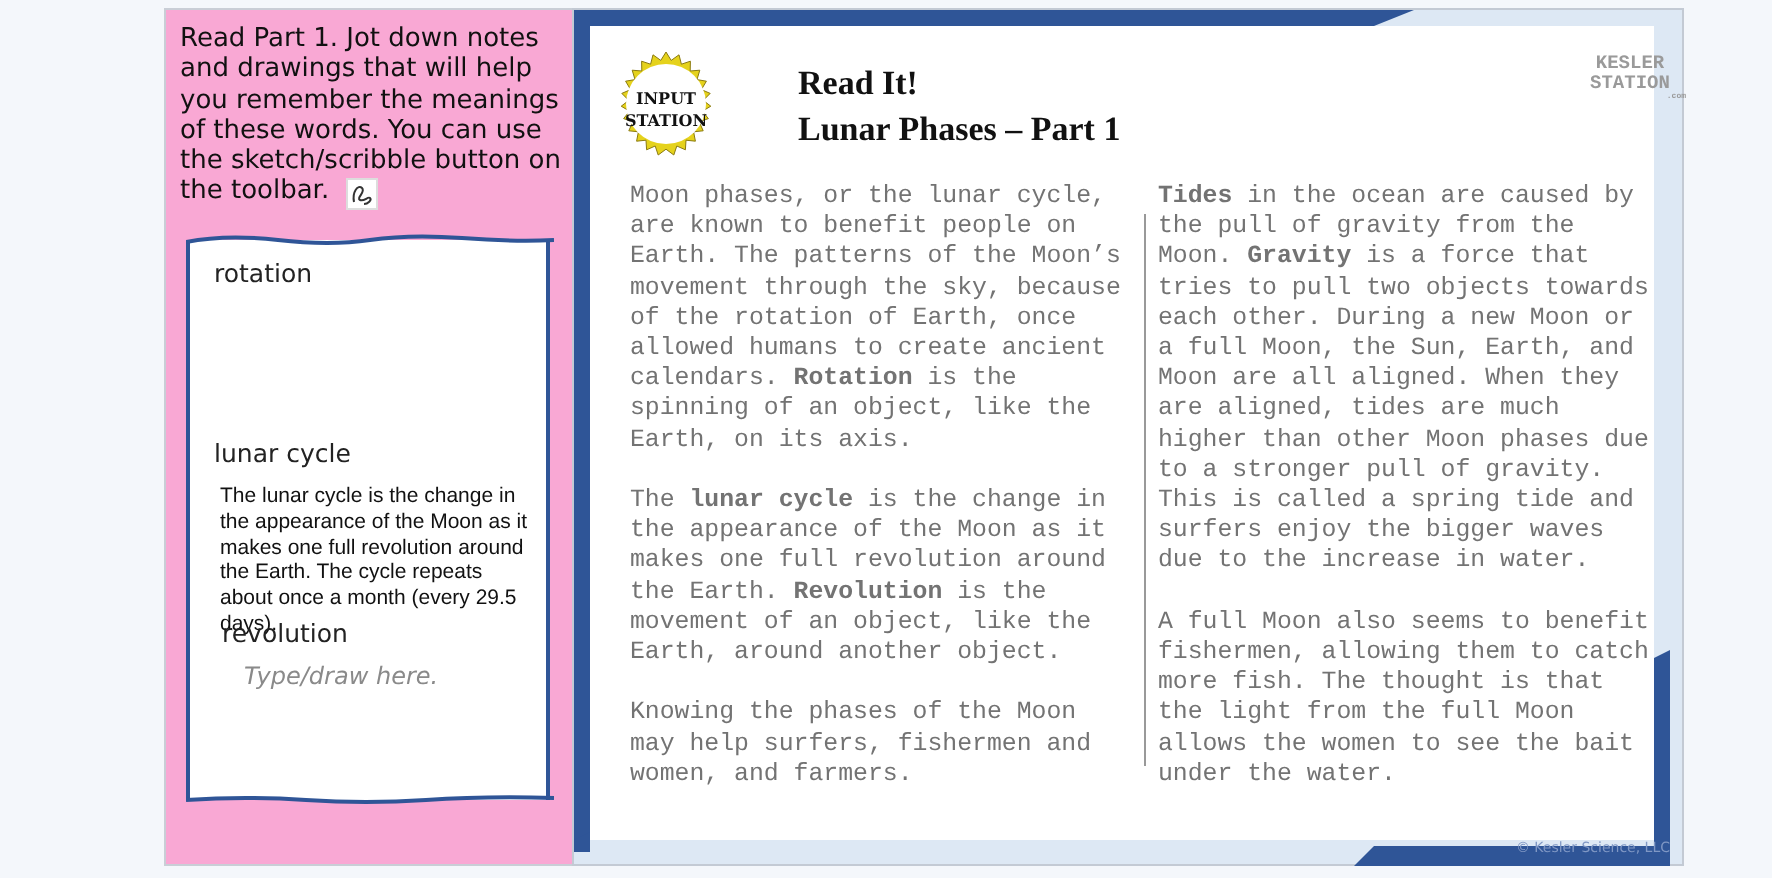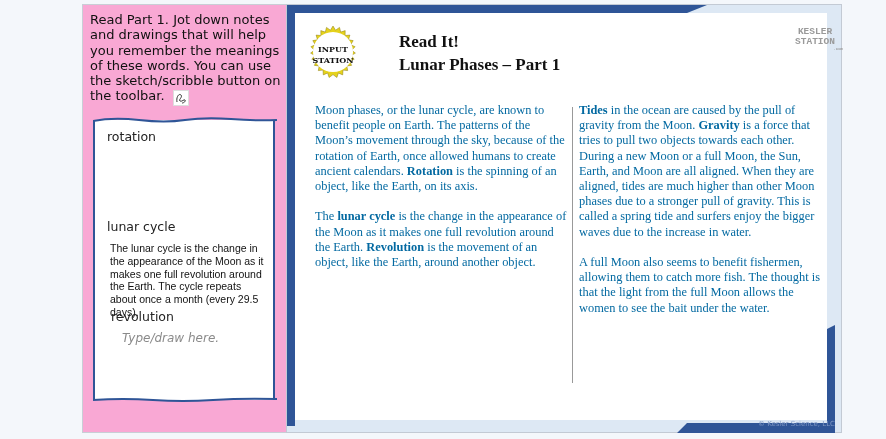--- a/index.html
+++ b/index.html
@@ -82,23 +82,23 @@
     }
     .title-1 { top: 19px; }
     .title-2 { top: 42px; }
     .logo {
       position: absolute; left: 492px; top: 14px; width: 56px; height: 26px;
       font-family: Liberation Mono, monospace; font-weight: bold; color: #9a9a9a;
       font-size: 9.5px; line-height: 10px; text-align: center;
     }
     .logo small { display: block; font-size: 4px; line-height: 4px; text-align: right; }
     .col {
-      position: absolute; top: 90px; width: 252px;
-      font-family: Liberation Serif, serif; font-size: 12.4px; line-height: 15.2px;
-      color: #0369a1;
+      position: absolute; top: 78px; width: 252px;
+      font-family: Liberation Mono, monospace; font-size: 12.4px; line-height: 15.2px;
+      color: #737373;
     }
     .col p { margin-bottom: 15.2px; }
     .col-left { left: 20px; }
     .col-right { left: 284px; }
     .col-divider {
       position: absolute; left: 277px; top: 94px; width: 1px; height: 276px; background: #999;
     }
     .copyright {
       position: absolute; right: 6px; bottom: 4px; font-size: 7px;
       color: #7f97c4; font-family: "DejaVu Sans", sans-serif;
@@ -159,20 +159,21 @@
 
       <div class="logo">
         <div>KESLER</div>
         <div>STATION</div>
         <small>.com</small>
       </div>
 
       <div class="col col-left">
         <p><span>Moon phases, or the lunar cycle, are known to benefit people on Earth. The patterns of the Moon’s movement through the sky, because of the rotation of Earth, once allowed humans to create ancient calendars. </span><b>Rotation</b><span> is the spinning of an object, like the Earth, on its axis.</span></p>
         <p><span>The </span><b>lunar cycle</b><span> is the change in the appearance of the Moon as it makes one full revolution around the Earth. </span><b>Revolution</b><span> is the movement of an object, like the Earth, around another object.</span></p>
+        <p>Knowing the phases of the Moon may help surfers, fishermen and women, and farmers.</p>
       </div>
 
       <div class="col-divider"></div>
 
       <div class="col col-right">
         <p><b>Tides</b><span> in the ocean are caused by the pull of gravity from the Moon. </span><b>Gravity</b><span> is a force that tries to pull two objects towards each other. During a new Moon or a full Moon, the Sun, Earth, and Moon are all aligned. When they are aligned, tides are much higher than other Moon phases due to a stronger pull of gravity. This is called a spring tide and surfers enjoy the bigger waves due to the increase in water.</span></p>
         <p>A full Moon also seems to benefit fishermen, allowing them to catch more fish. The thought is that the light from the full Moon allows the women to see the bait under the water.</p>
       </div>
     </div>
     <div class="copyright">© Kesler Science, LLC</div>

